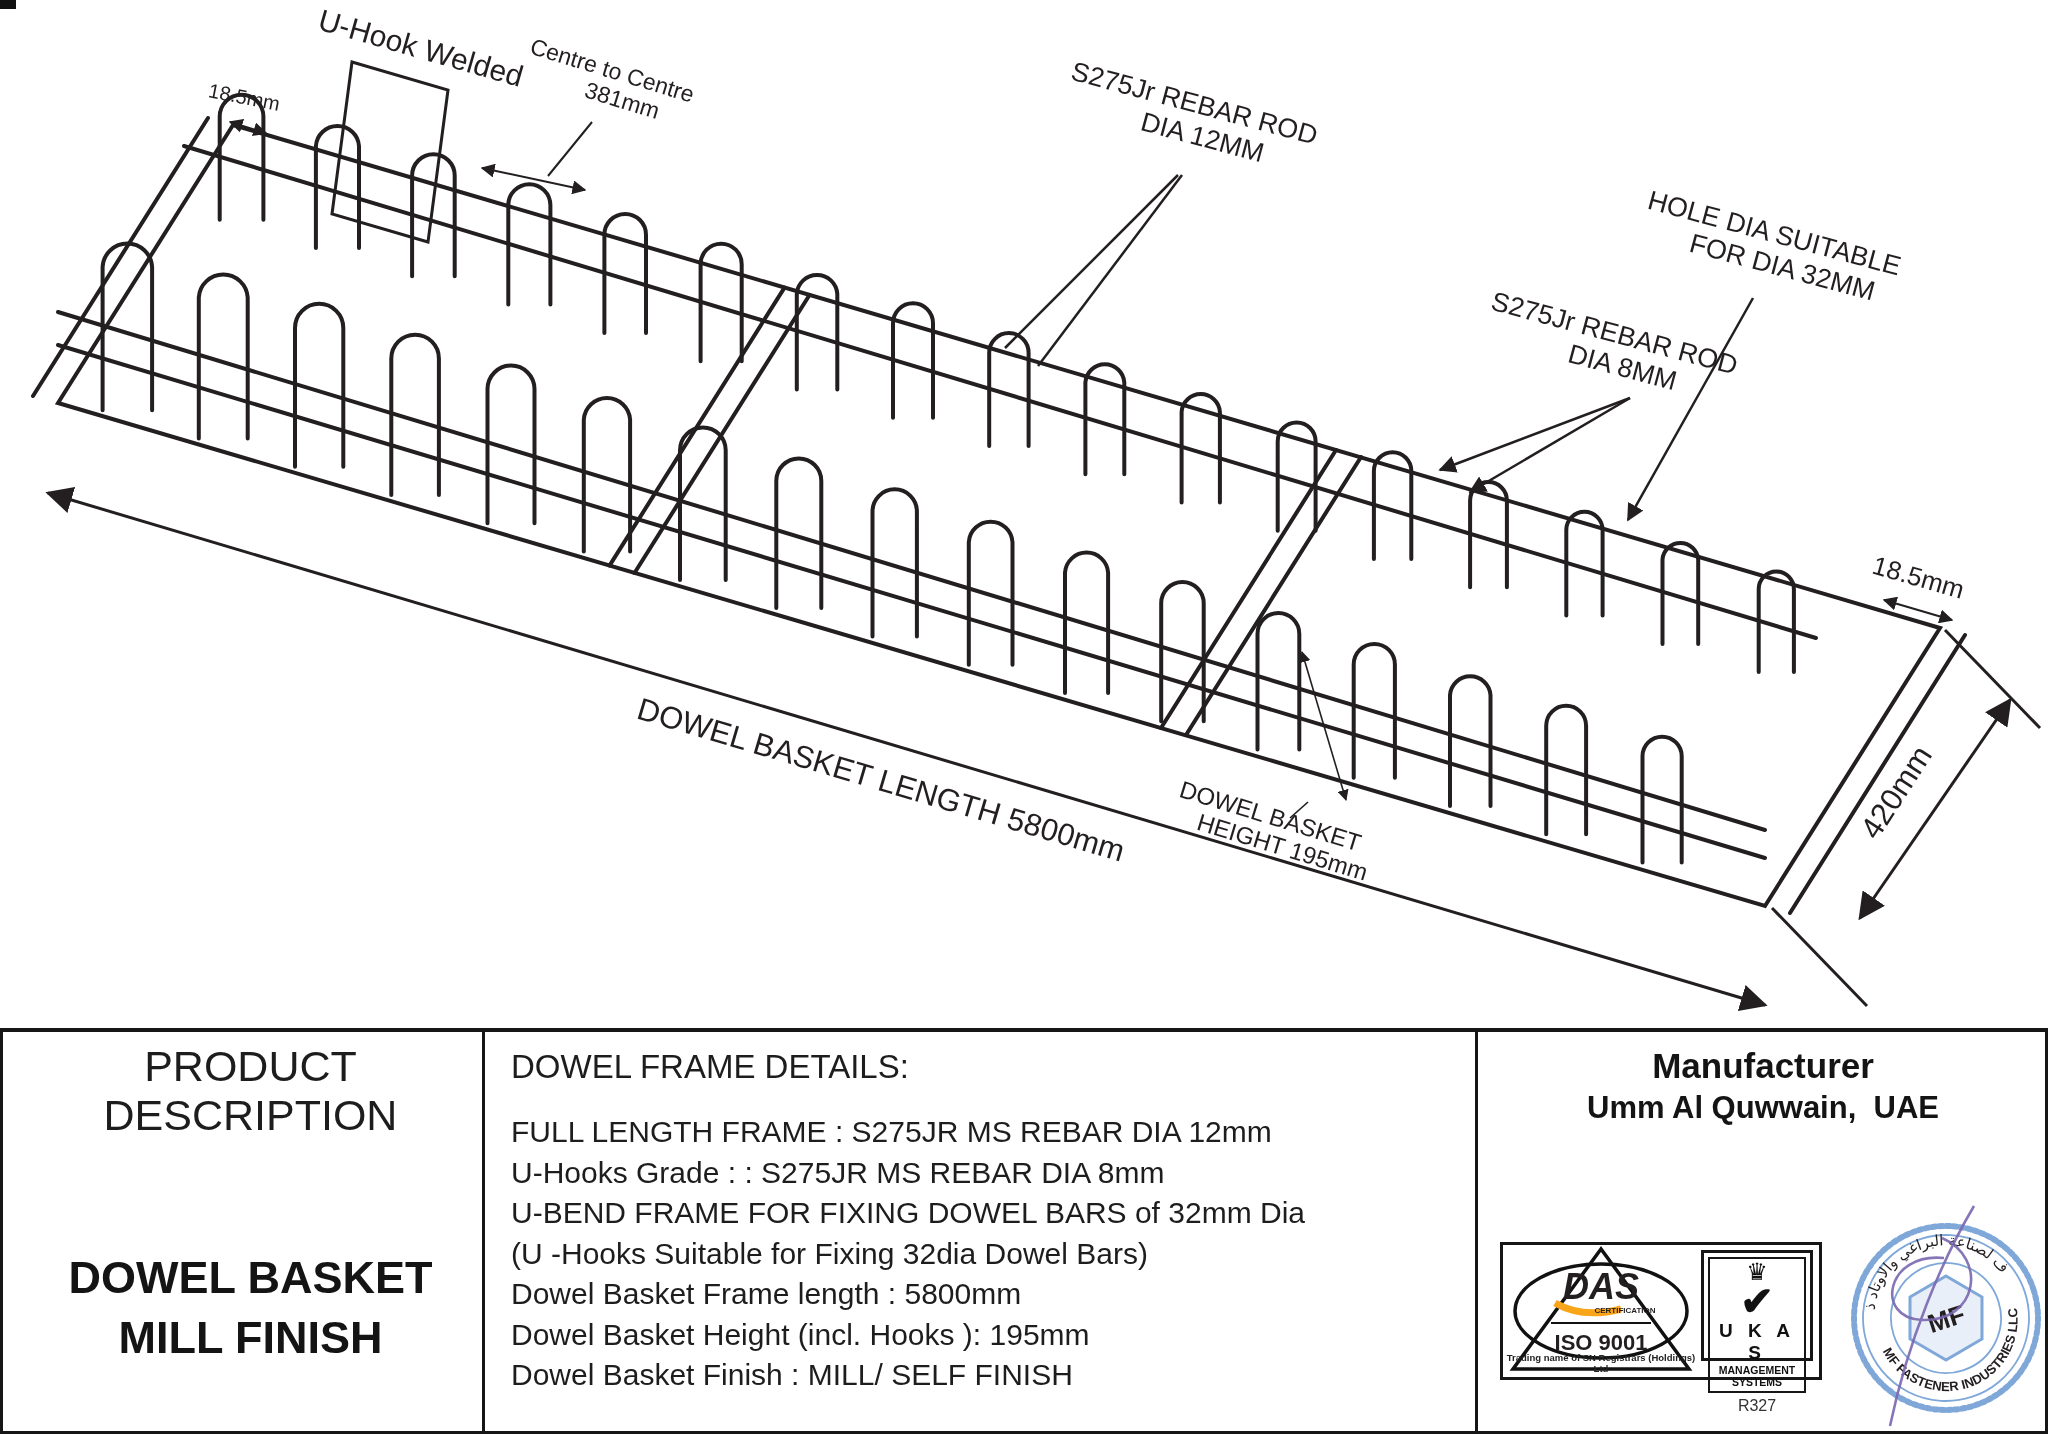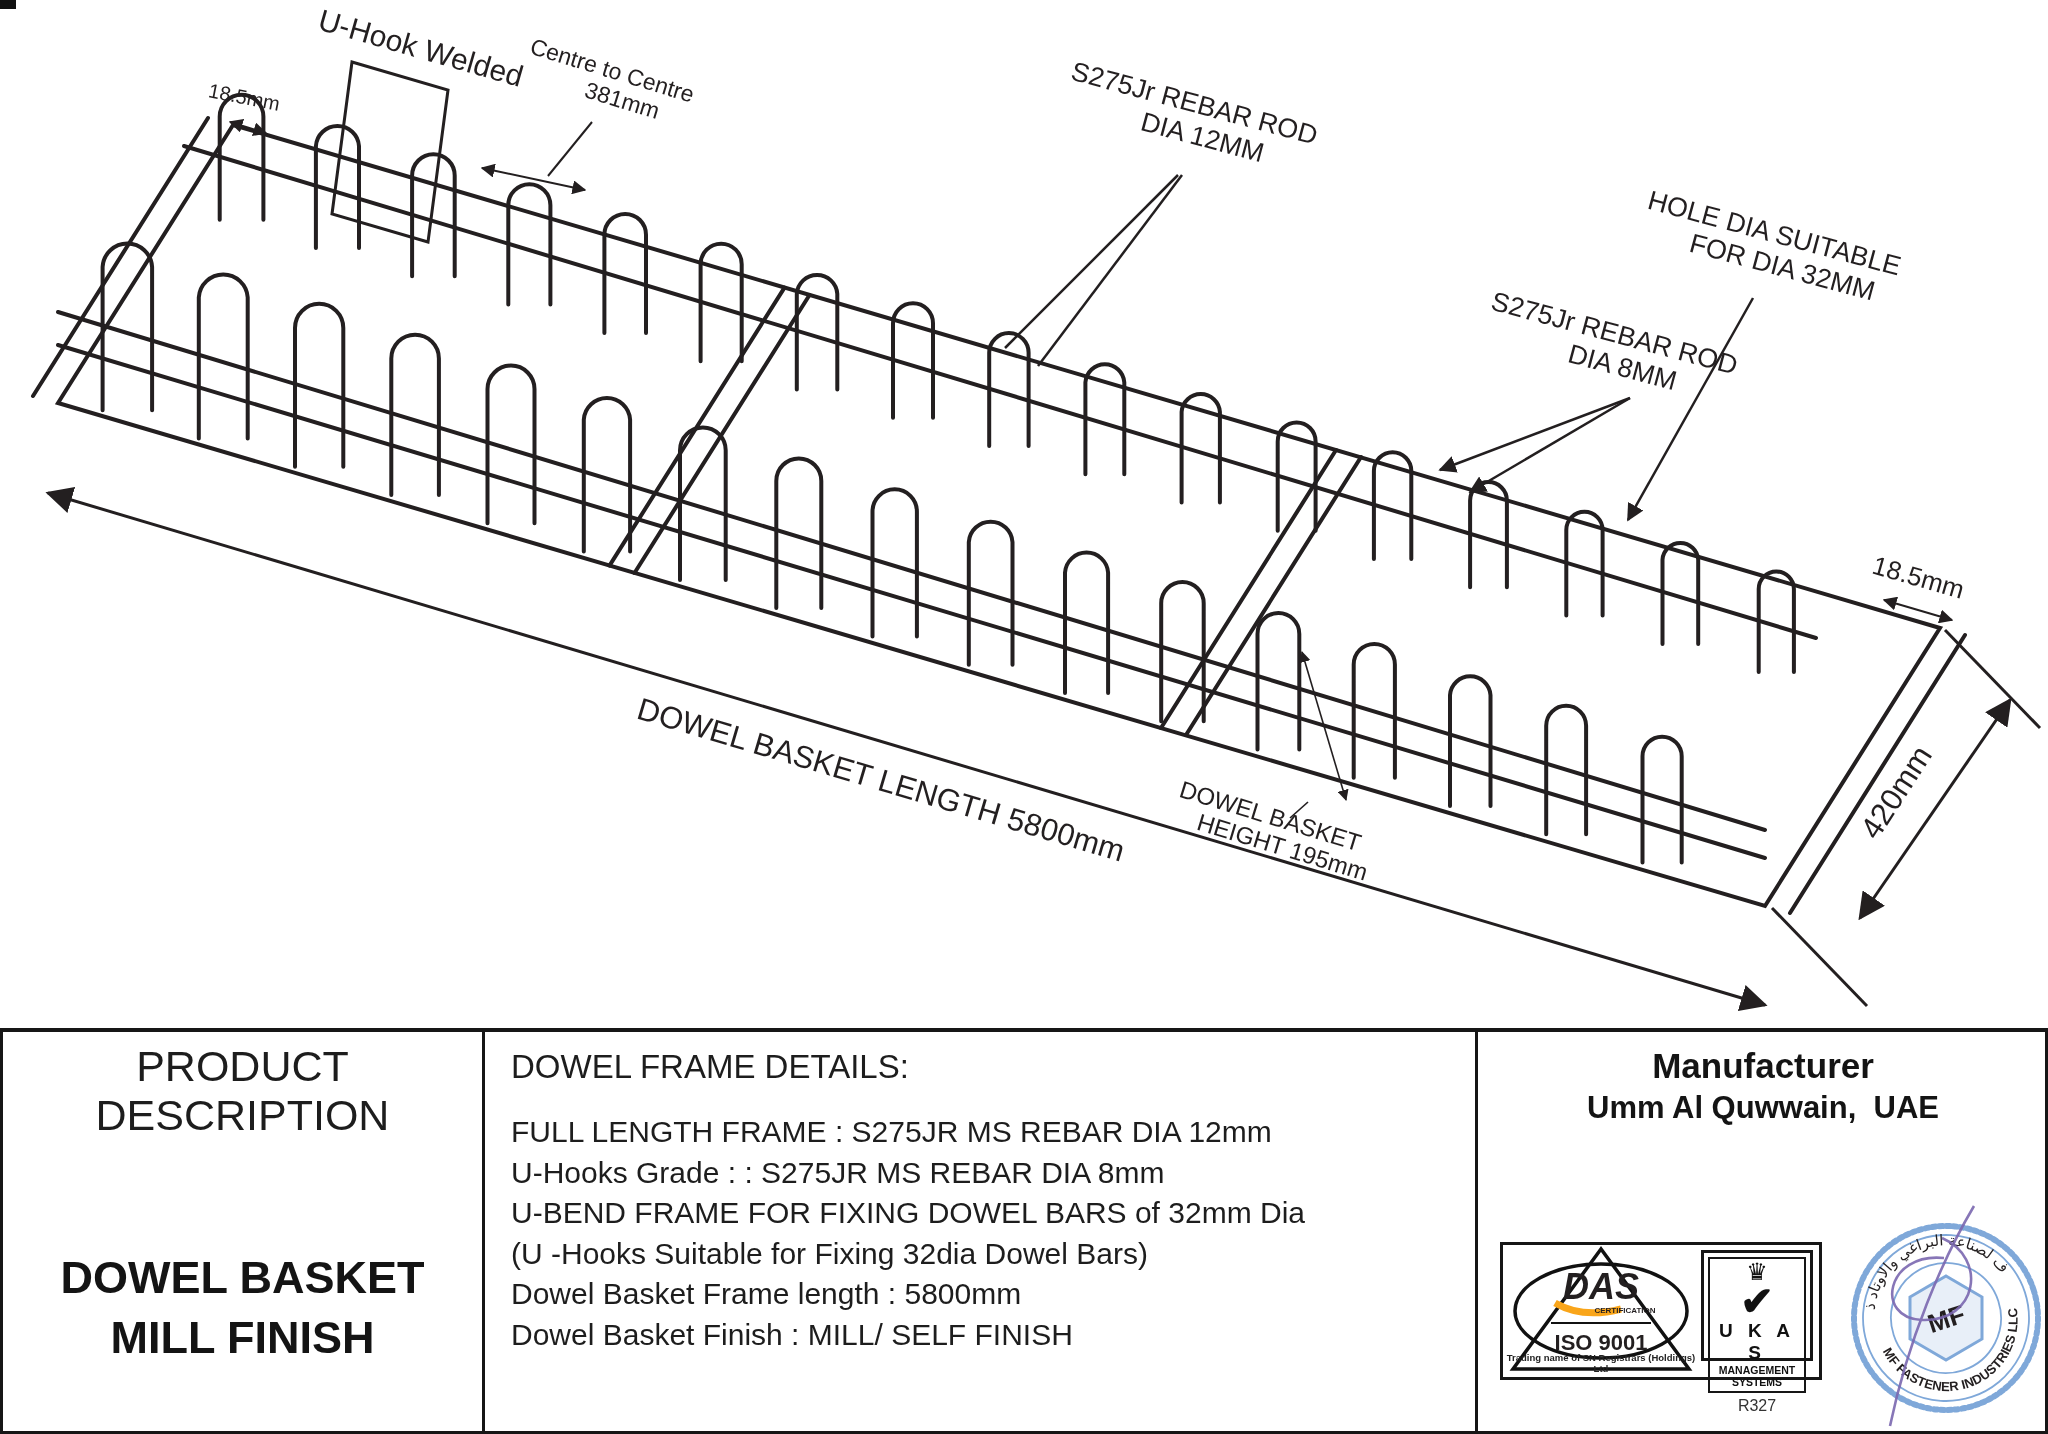--- a/index.html
+++ b/index.html
@@ -9,21 +9,21 @@
   svg text{font-family:"Liberation Sans",sans-serif;fill:#231f20;}
   .dim-label{font-size:31px;}
   .callout{font-size:27px;}
   
   #spec-table{position:absolute;left:0;top:1028px;width:2048px;height:406px;
     border-top:4px solid #161616;border-bottom:3px solid #161616;
     border-left:3px solid #161616;border-right:3px solid #161616;box-sizing:border-box;}
   .vdiv{position:absolute;top:0;bottom:0;width:3px;background:#161616;}
   #vdiv1{left:479px;} #vdiv2{left:1472px;}
   .cell{position:absolute;top:0;bottom:0;}
-  #cell-product{left:0;width:479px;}
+  #cell-product{left:8px;width:479px;}
   #cell-details{left:482px;width:990px;}
   #cell-manufacturer{left:1475px;width:570px;}
   .prod-header{margin-top:10px;text-align:center;font-size:43px;font-weight:400;letter-spacing:0px;color:#1d1d1d;}
   .prod-name{margin-top:108px;text-align:center;font-size:45px;font-weight:bold;line-height:60px;color:#141414;}
   .det-title{margin:16px 0 0 26px;font-size:33px;color:#1d1d1d;}
   .det-lines{margin:26px 0 0 26px;font-size:30px;line-height:40.5px;color:#1d1d1d;}
   .man-heading{margin-top:14px;text-align:center;font-size:35px;font-weight:bold;color:#141414;}
   .man-company{margin-top:4px;text-align:center;font-size:38px;font-weight:bold;color:#141414;}
   .man-location{margin-top:4px;text-align:center;font-size:31px;font-weight:bold;color:#141414;white-space:pre;}
   #logo-box{position:absolute;left:22px;top:210px;width:322px;height:138px;
@@ -131,20 +131,21 @@
   </div>
 
   <div class="cell" id="cell-details">
     <div class="det-title">DOWEL FRAME DETAILS:</div>
     <div class="det-lines">
       <div>FULL LENGTH FRAME : S275JR MS REBAR DIA 12mm</div>
       <div>U-Hooks Grade : : S275JR MS REBAR DIA 8mm</div>
       <div>U-BEND FRAME FOR FIXING DOWEL BARS of 32mm Dia</div>
       <div>(U -Hooks Suitable for Fixing 32dia Dowel Bars)</div>
       <div>Dowel Basket Frame length : 5800mm</div>
+      <div>Dowel Basket Height (incl. Hooks ): 195mm</div>
       <div>Dowel Basket Finish : MILL/ SELF FINISH</div>
     </div>
   </div>
 
   <div class="cell" id="cell-manufacturer">
     <div class="man-heading">Manufacturer</div>
     <div class="man-location">Umm Al Quwwain,  UAE</div>
 
     <div id="logo-box">
 

